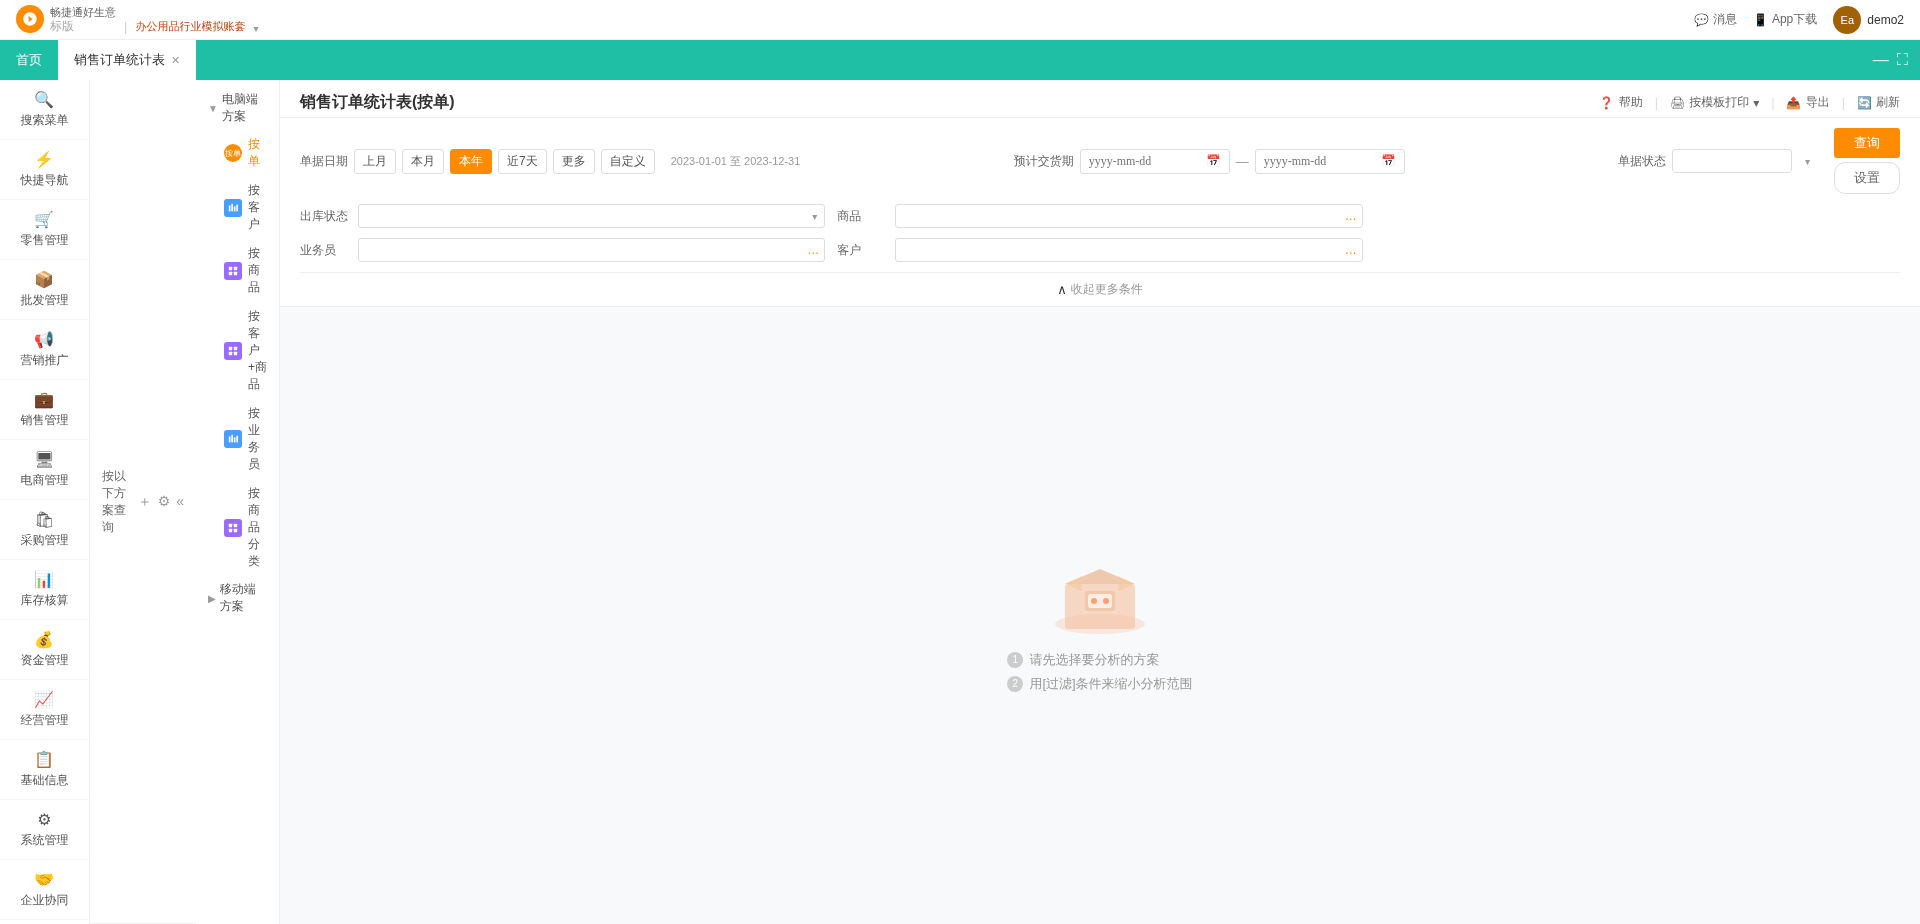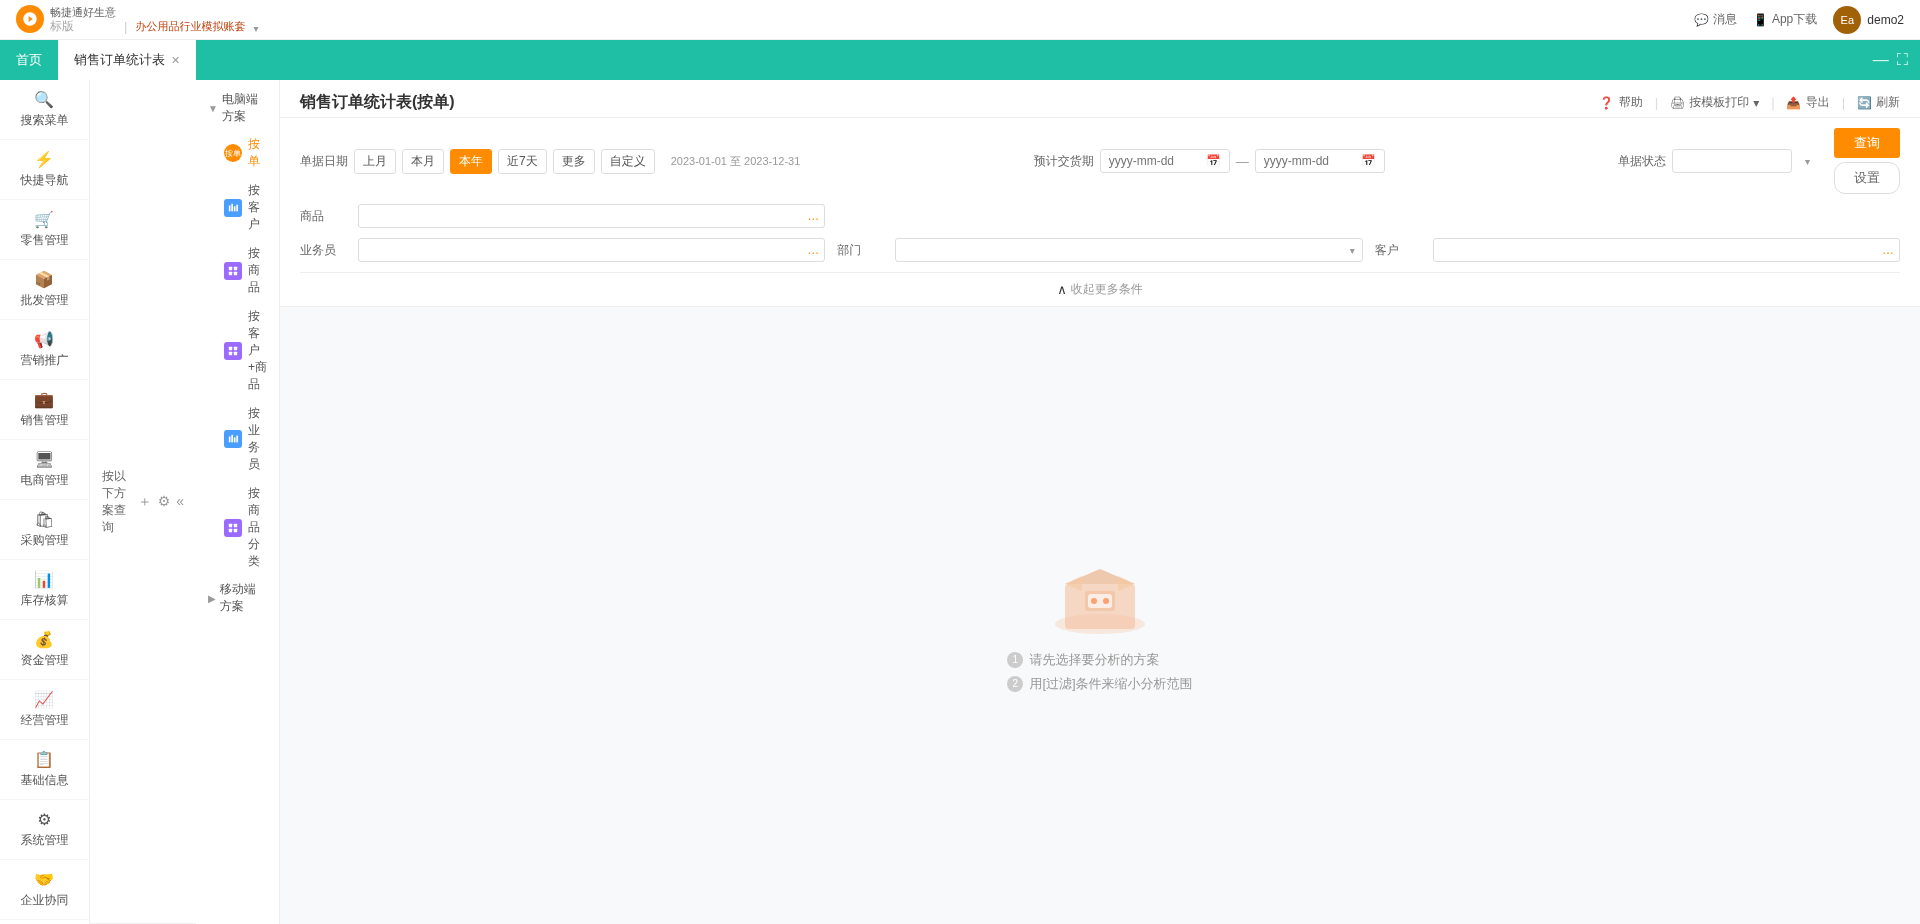--- a/index.html
+++ b/index.html
@@ -223,21 +223,22 @@
       display: flex;
       align-items: center;
     }
     .date-input {
       border: 1px solid #ddd;
       border-radius: 3px;
       padding: 4px 28px 4px 8px;
       font-size: 12px;
       color: #7f1d1d;
       background: #fff;
-      width: 130px;
+      width: 150px;
+      font-family: Liberation Serif, serif;
     }
     .date-input-icon {
       position: absolute;
       right: 8px;
       color: #999;
       font-size: 12px;
     }
     .dash-sep { color: #999; }
     .filter-cell {
       display: flex;
@@ -646,20 +647,28 @@
           </div>
 
           <div style="display:flex;flex-direction:column;gap:4px;flex-shrink:0;">
             <button class="btn-primary">查询</button>
             <button class="btn-secondary">设置</button>
           </div>
         </div>
 
         <div style="display:grid;grid-template-columns:1fr 1fr 1fr;gap:12px;margin-bottom:10px;align-items:center;">
 
+          <div class="filter-cell">
+            <span class="filter-cell-label">出库状态</span>
+            <div class="filter-cell-content">
+              <select class="filter-cell-select">
+                <option></option>
+              </select>
+            </div>
+          </div>
 
 
           <div class="filter-cell">
             <span class="filter-cell-label">商品</span>
             <div class="filter-cell-content no-arrow" style="position:relative;">
               <input class="filter-input-full" type="text" style="">
               <span class="ellipsis-btn">…</span>
             </div>
           </div>
         </div>
@@ -667,28 +676,20 @@
         <div style="display:grid;grid-template-columns:1fr 1fr 1fr;gap:12px;margin-bottom:10px;align-items:center;">
 
           <div class="filter-cell">
             <span class="filter-cell-label">业务员</span>
             <div class="filter-cell-content no-arrow" style="position:relative;">
               <input class="filter-input-full" type="text" style="">
               <span class="ellipsis-btn">…</span>
             </div>
           </div>
 
-          <div class="filter-cell">
-            <span class="filter-cell-label">部门</span>
-            <div class="filter-cell-content">
-              <select class="filter-cell-select">
-                <option></option>
-              </select>
-            </div>
-          </div>
 
           <div class="filter-cell">
             <span class="filter-cell-label">客户</span>
             <div class="filter-cell-content no-arrow" style="position:relative;">
               <input class="filter-input-full" type="text" style="">
               <span class="ellipsis-btn">…</span>
             </div>
           </div>
         </div>
 

